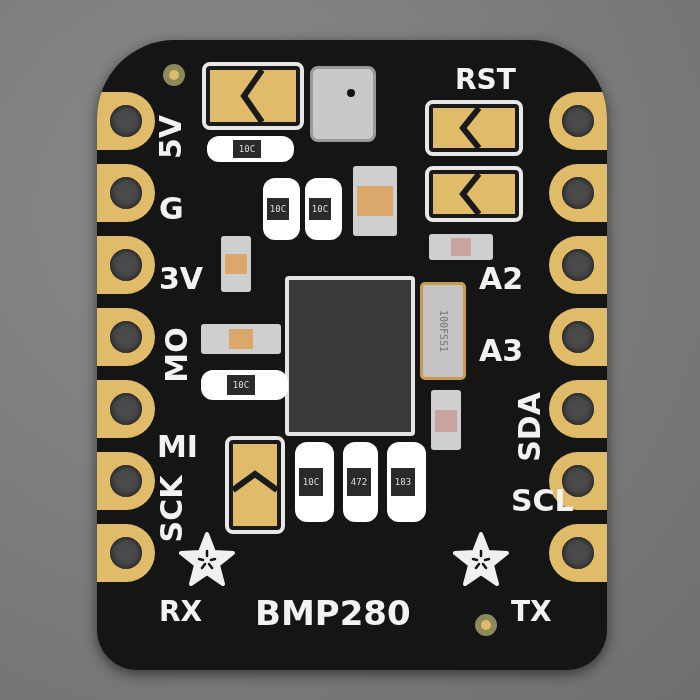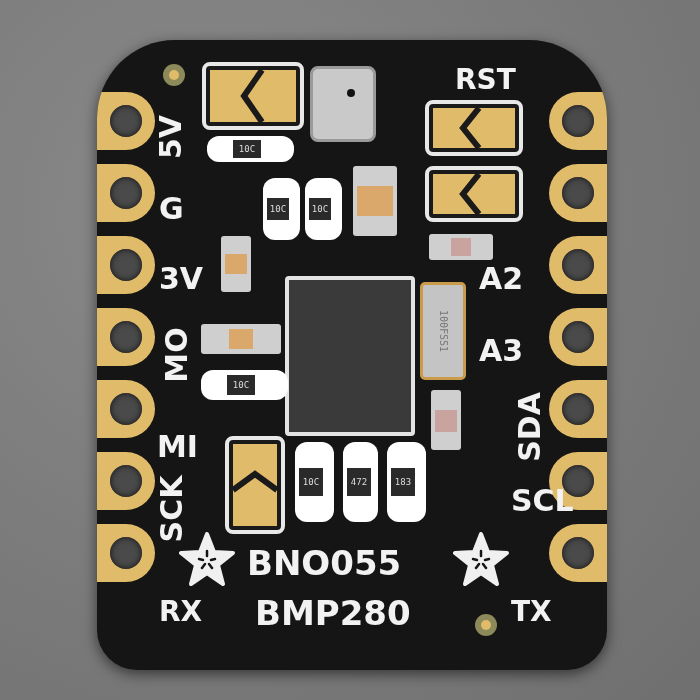--- a/index.html
+++ b/index.html
@@ -89,21 +89,20 @@
   <div class="silk vert" style="left:42px;top:454px;font-size:30px;">SCK</div>
   <div class="silk" style="left:38px;top:558px;font-size:28px;margin-left:24px;">RX</div>
 
   <div class="silk" style="left:358px;top:26px;font-size:28px;">RST</div>
   <div class="silk" style="left:382px;top:224px;font-size:30px;text-align:right;">A2</div>
   <div class="silk" style="left:382px;top:296px;font-size:30px;">A3</div>
   <div class="silk vert" style="left:398px;top:372px;font-size:30px;">SDA</div>
   <div class="silk" style="left:366px;top:446px;font-size:30px;margin-left:48px;">SCL</div>
   <div class="silk" style="left:414px;top:558px;font-size:28px;">TX</div>
 
-  <div class="silk" style="left:150px;top:506px;font-size:34px;">BNO055</div>
   <div class="silk" style="left:150px;top:556px;font-size:34px;margin-left:8px;">BMP280</div>
 
   <svg class="star" style="left:82px;top:492px" viewBox="0 0 56 56">
     <polygon points="28,2 35,20 54,21 39,33 44,52 28,41 12,52 17,33 2,21 21,20" fill="#f0f0f0" stroke="#f0f0f0" stroke-width="4" stroke-linejoin="round"></polygon>
     <g stroke="#151515" stroke-width="2.5" stroke-linecap="round">
         <line x1="28" y1="19" x2="28" y2="24"></line>
         <line x1="20" y1="27" x2="24" y2="28"></line>
         <line x1="36" y1="27" x2="32" y2="28"></line>
         <line x1="23" y1="36" x2="26" y2="32"></line>
         <line x1="33" y1="36" x2="30" y2="32"></line>

